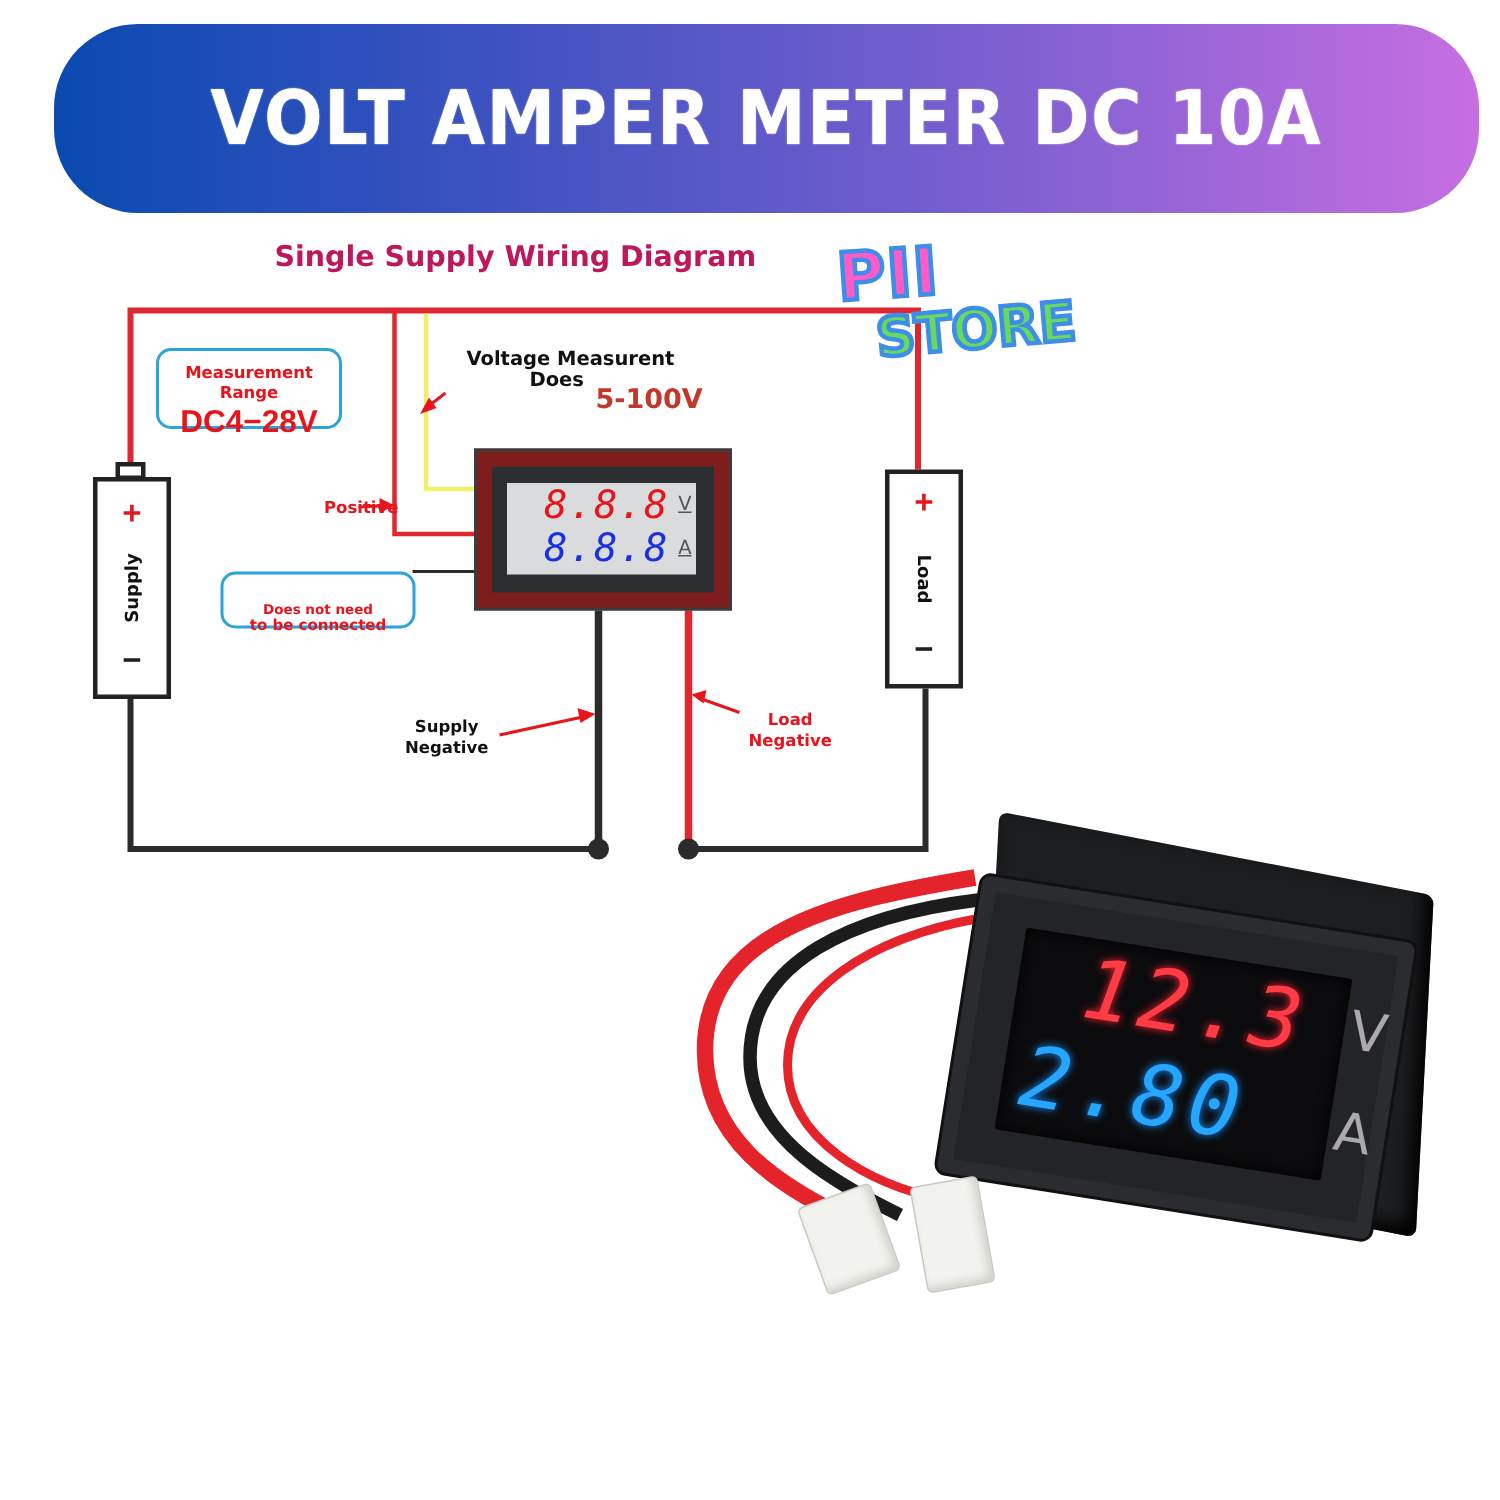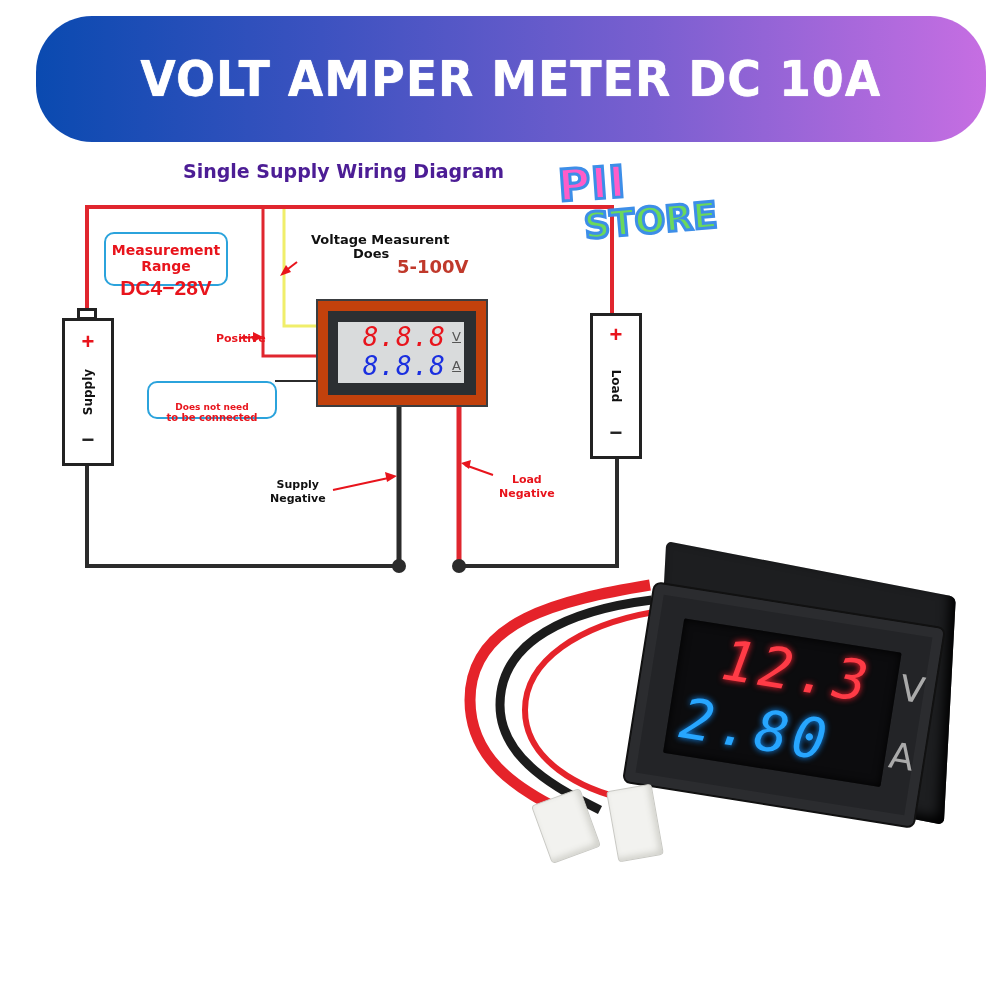--- a/index.html
+++ b/index.html
@@ -10,32 +10,32 @@
     background:linear-gradient(90deg,#0a4ab0 0%,#3c52c0 30%,#7a5fd0 65%,#c66ee2 100%);
     display:flex; align-items:center; justify-content:center;
   }
   .banner-title {
     color:#ffffff; font-family:"DejaVu Sans", sans-serif; font-weight:bold;
     font-size:50px; letter-spacing:1px; transform:scaleX(0.92);
     text-shadow:0 0 1px #fff;
   }
   .diagram-title {
     position:absolute; left:183px; top:160px; font-family:"DejaVu Sans", sans-serif;
-    font-weight:bold; font-size:19px; color:#4c1d95;
+    font-weight:bold; font-size:19px; color:#be185d;
   }
   .abs { position:absolute; }
   svg.wires { position:absolute; left:0; top:0; }
   .red-label { color:#e8141c; font-weight:bold; font-family:"DejaVu Sans", sans-serif; }
   .blk-label { color:#111; font-weight:bold; font-family:"DejaVu Sans", sans-serif; }
   .bubble {
     position:absolute; border:2px solid #2ba3dc; border-radius:10px; background:#fff; text-align:center;
   }
   .meter-diag {
     position:absolute; left:316px; top:299px; width:172px; height:108px;
-    background:#c2410c; border:2px solid #3a3d40; box-sizing:border-box;
+    background:#7f1d1d; border:2px solid #3a3d40; box-sizing:border-box;
   }
   .meter-diag .inner { position:absolute; left:10px; top:10px; right:10px; bottom:10px; background:#2c2f32; }
   .meter-diag .lcd { position:absolute; left:20px; top:21px; right:22px; bottom:22px; background:#d9dbdc; }
   .lcd-row { position:absolute; right:18px; font-family:"DejaVu Sans Mono", monospace; font-style:italic; font-size:26px; letter-spacing:1px; line-height:26px; }
   .lcd-unit { position:absolute; right:3px; font-size:13px; color:#555; text-decoration:underline; font-family:"DejaVu Sans", sans-serif; }
   .batt {
     position:absolute; border:3px solid #222; background:#fff; box-sizing:border-box;
   }
   .batt .plus { position:absolute; width:100%; text-align:center; color:#e8141c; font-size:22px; font-weight:bold; }
   .batt .minus { position:absolute; width:100%; text-align:center; color:#222; font-size:22px; font-weight:bold; }
@@ -93,21 +93,21 @@
   <polygon points="397,476 385,472 387,482" fill="#e8141c"></polygon>
   <line x1="493" y1="475" x2="465" y2="465" stroke="#e8141c" stroke-width="2"></line>
   <polygon points="461,463 471,460 469,469" fill="#e8141c"></polygon>
 
   <path d="M650,585 C560,600 470,620 470,700 C470,760 520,790 560,810" fill="none" stroke="#e5232a" stroke-width="11"></path>
   <path d="M652,600 C570,610 500,640 500,705 C500,760 560,790 600,810" fill="none" stroke="#1c1c1c" stroke-width="9"></path>
   <path d="M654,612 C580,625 525,660 525,710 C525,760 580,790 630,800" fill="none" stroke="#e5232a" stroke-width="6"></path>
 </svg>
 
 <div class="bubble" style="left:104px; top:232px; width:120px; height:50px;">
-  <div class="red-label" style="font-size:14px; margin-top:8px;">Measurement Range</div>
+  <div class="red-label" style="font-size:11px; margin-top:8px;">Measurement Range</div>
   <div style="font-size:21px; color:#e8141c; margin-top:2px;font-weight:bold;">DC4−28V</div>
 </div>
 
 <div class="abs blk-label" style="left:311px; top:233px; font-size:13px; line-height:14px;">
   <div>Voltage Measurent</div>
   <div style="padding-left:42px;">Does</div>
 </div>
 <div class="abs" style="left:397px; top:256px; font-size:18px; font-weight:bold; color:#c0392b; font-family:'DejaVu Sans', sans-serif;">5-100V</div>
 
 <div class="abs red-label" style="left:175px; top:332px; font-size:11px;margin-left:41px;">Positive</div>

